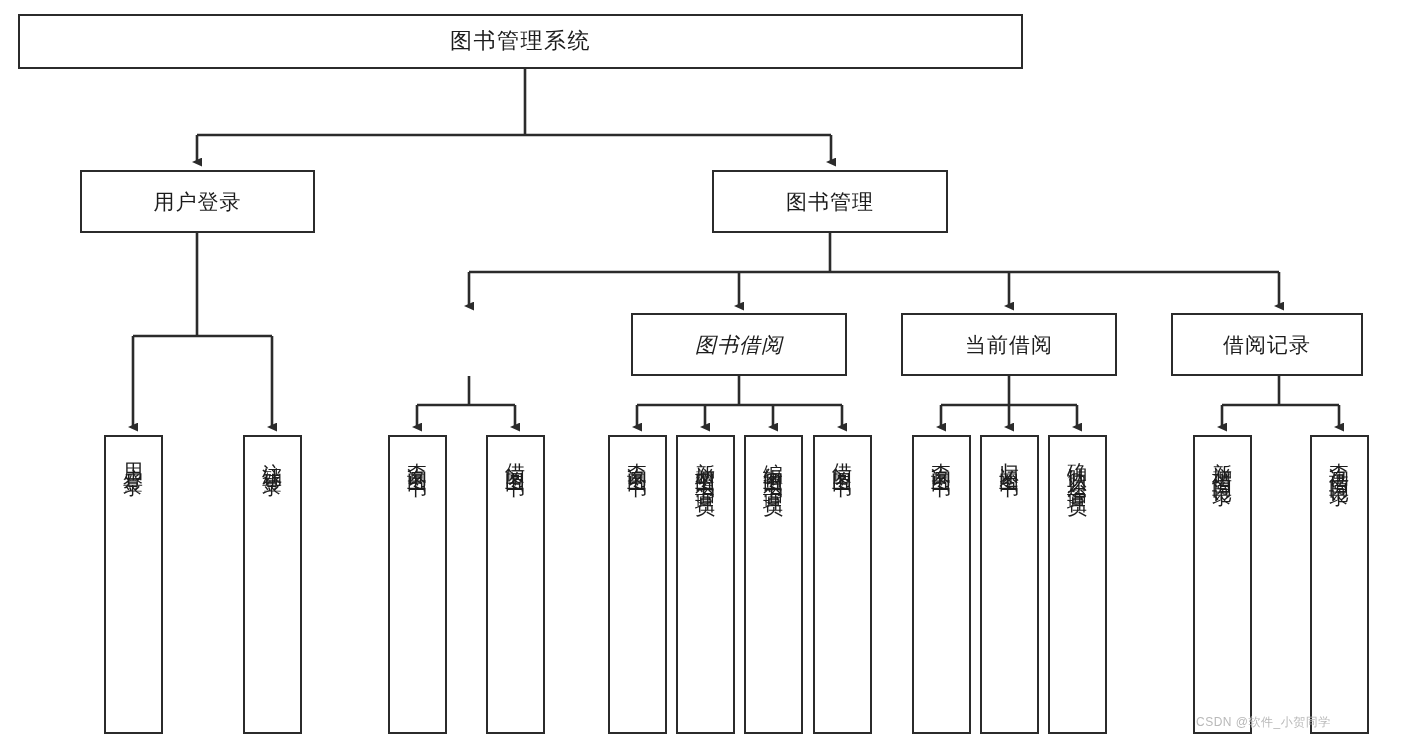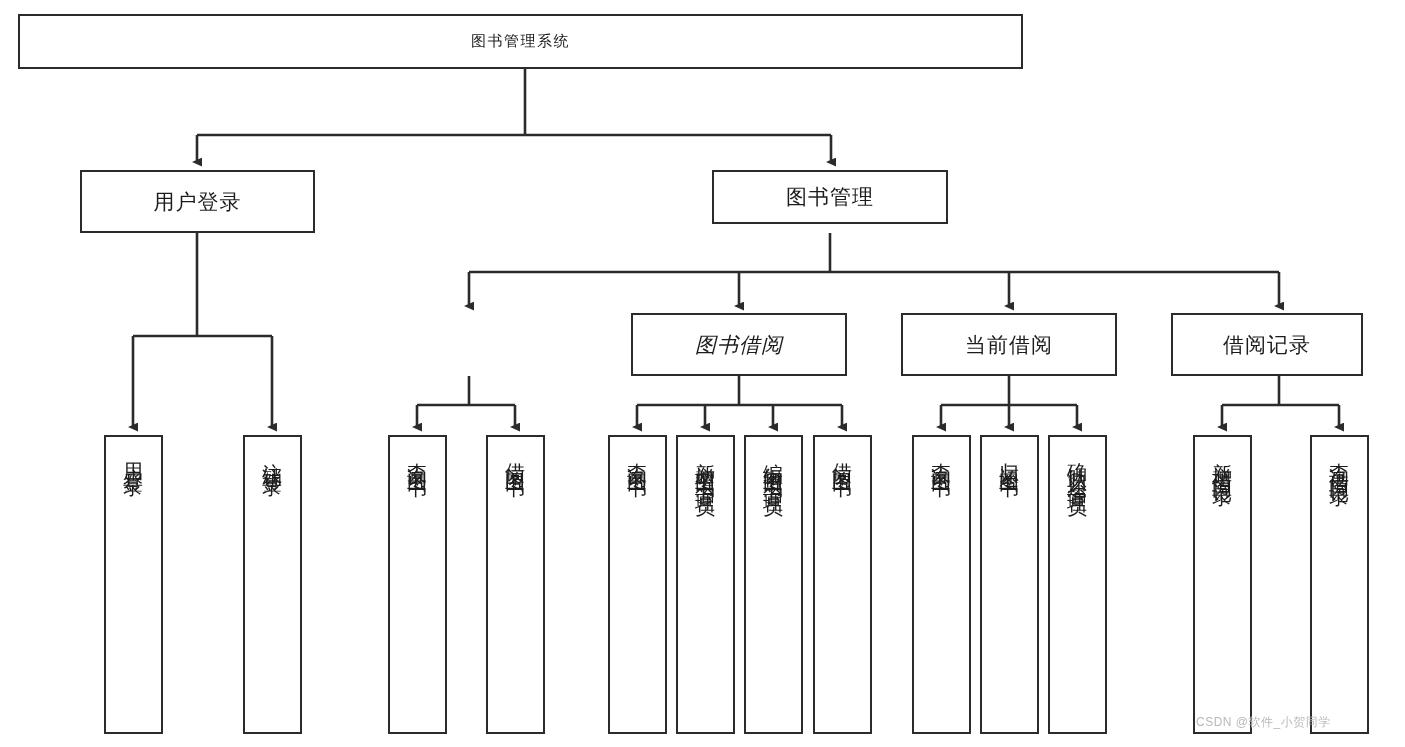--- a/index.html
+++ b/index.html
@@ -23,21 +23,21 @@
     color:#1c1c1c;
   }
   .node .lbl{
     display:block;
     text-align:center;
     line-height:1.12;
     white-space:nowrap;
   }
   
   .h-node .lbl{ font-size:21px; letter-spacing:1px; }
-  #n-root .lbl{ font-size:15px; letter-spacing:1.5px; }
+  #n-root .lbl{ font-size:22px; letter-spacing:1.5px; }
 
   
   .v-node{
     align-items:flex-start;
     padding-top:10px;
   }
   .v-node .lbl{
     writing-mode:vertical-rl;
     text-orientation:upright;
     font-size:20px;
@@ -111,21 +111,21 @@
     </g>
   </svg>
 
   <div class="node h-node" id="n-root" style="left:18px;top:14px;width:1005px;height:55px;">
     <span class="lbl">图书管理系统</span>
   </div>
 
   <div class="node h-node" style="left:80px;top:170px;width:235px;height:63px;">
     <span class="lbl">用户登录</span>
   </div>
-  <div class="node h-node" style="left:712px;top:170px;width:236px;height:54px;">
+  <div class="node h-node" style="left:712px;top:170px;width:236px;height:63px;">
     <span class="lbl">图书管理</span>
   </div>
 
   <div class="node h-node" style="left:631px;top:313px;width:216px;height:63px;font-style:italic;">
     <span class="lbl">图书借阅</span>
   </div>
   <div class="node h-node" style="left:901px;top:313px;width:216px;height:63px;">
     <span class="lbl">当前借阅</span>
   </div>
   <div class="node h-node" style="left:1171px;top:313px;width:192px;height:63px;">

